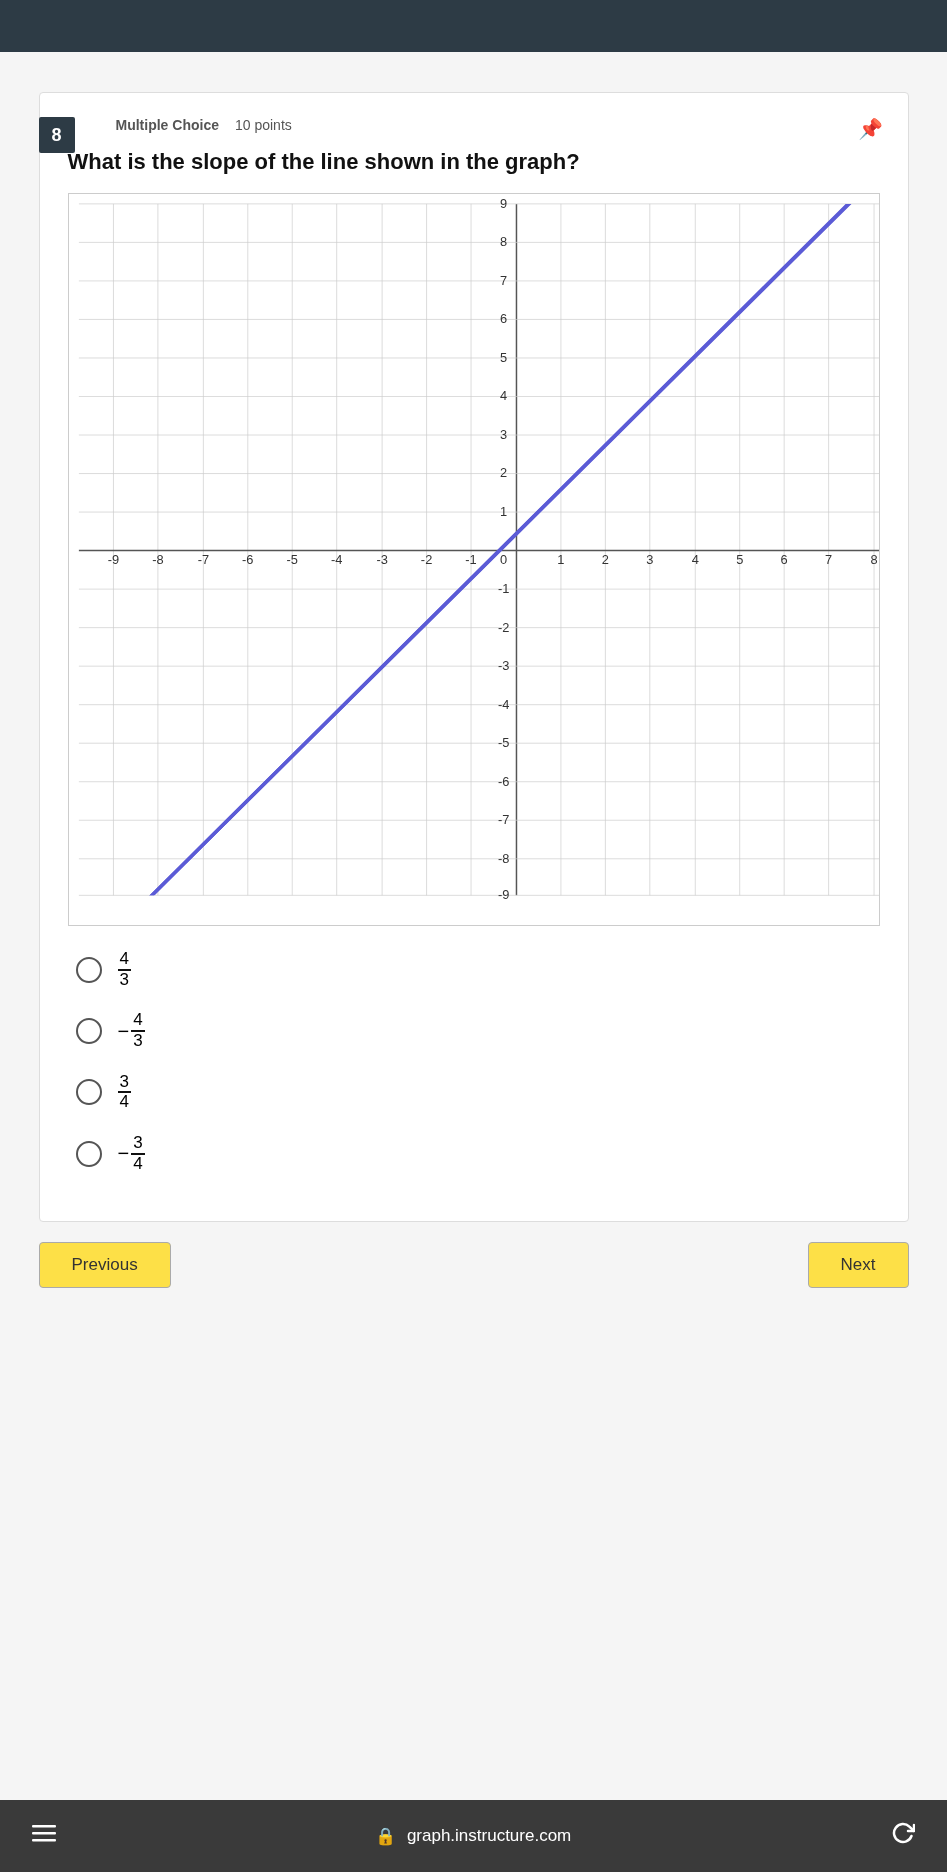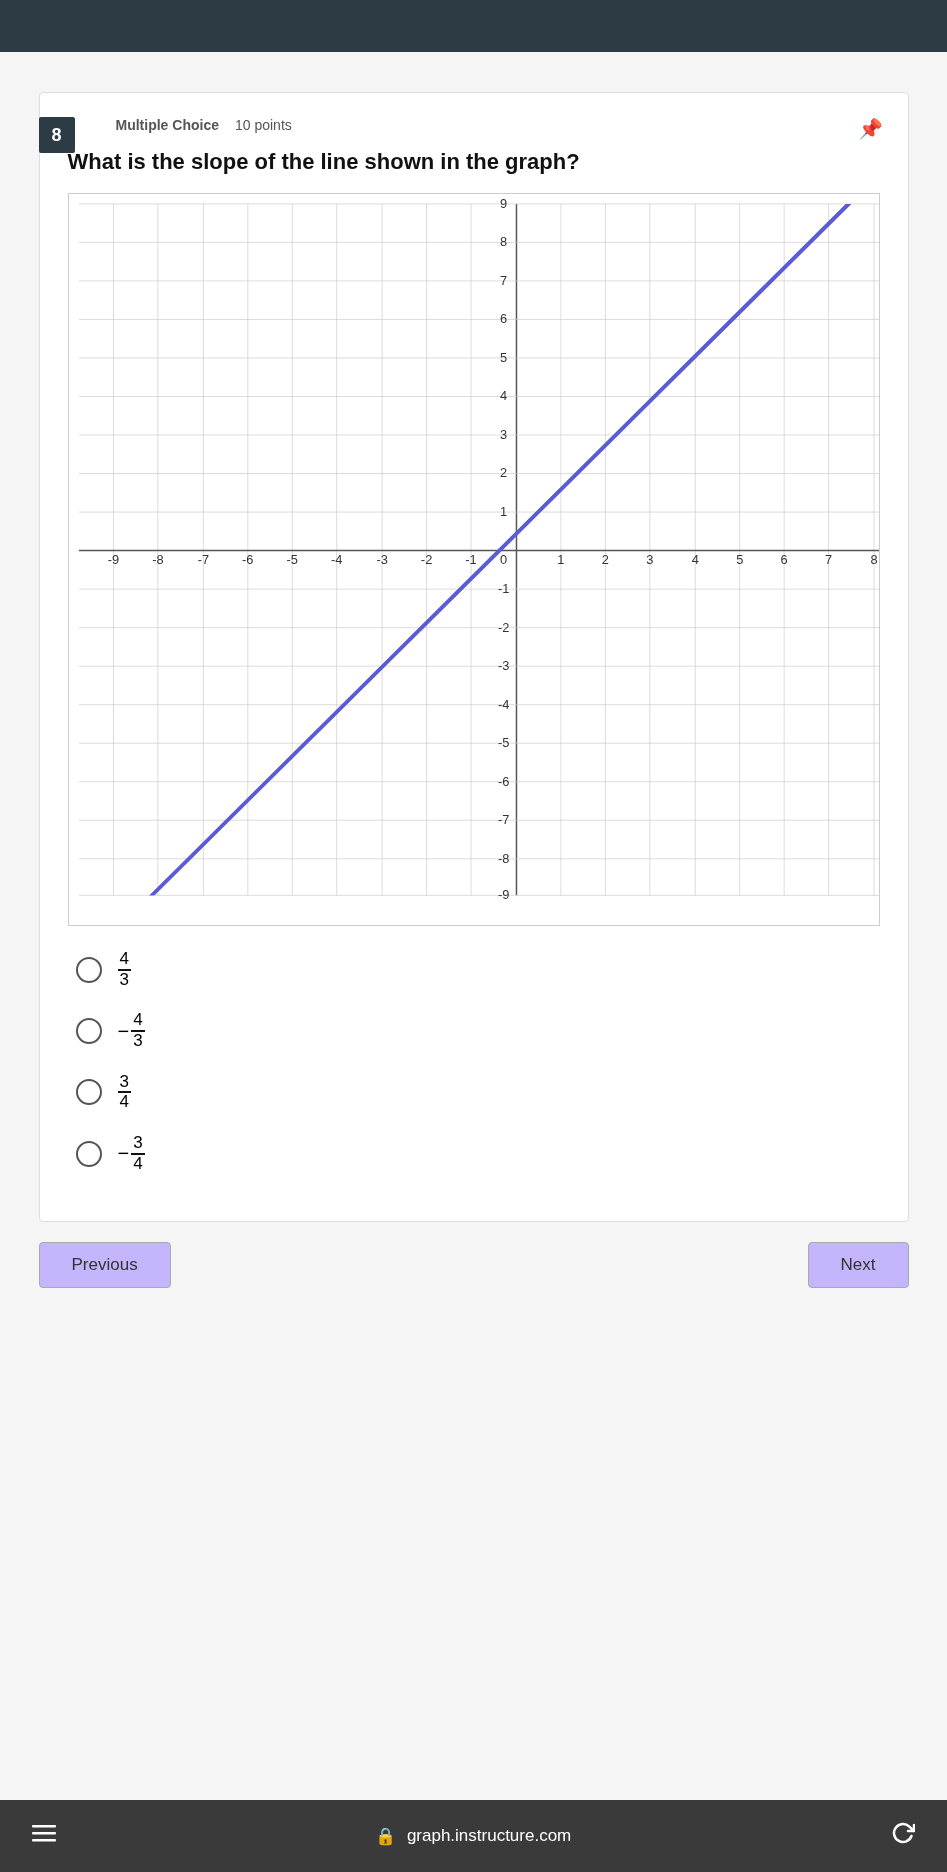--- a/index.html
+++ b/index.html
@@ -163,21 +163,21 @@
     
     .nav-buttons {
       display: flex;
       justify-content: space-between;
       width: 100%;
       max-width: 870px;
       margin-top: 20px;
     }
 
     .nav-btn {
-      background: #c4b5fd;
+      background: #fde047;
       border: 1px solid #aaa;
       border-radius: 4px;
       padding: 12px 32px;
       font-size: 17px;
       font-weight: 500;
       cursor: pointer;
       color: #333;
     }
 
     

